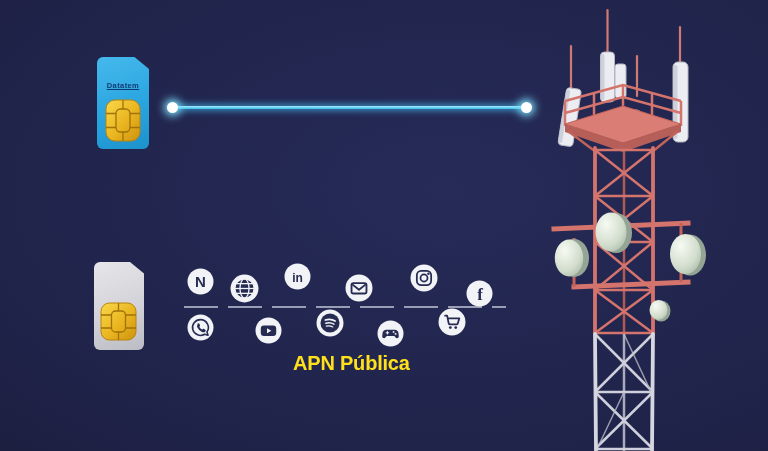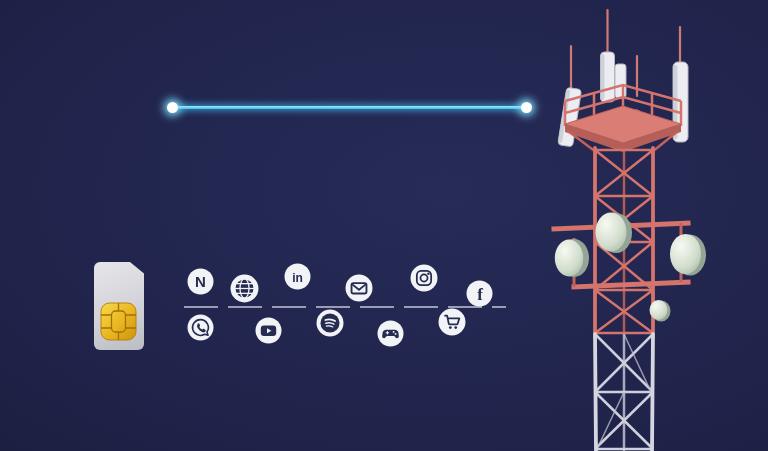--- a/index.html
+++ b/index.html
@@ -62,20 +62,32 @@
           <stop offset="1" stop-color="#cd9210"></stop>
       </linearGradient>
       <radialGradient id="dishFace" cx="0.35" cy="0.3" r="0.9">
         <stop offset="0" stop-color="#f7faf2"></stop>
           <stop offset="0.6" stop-color="#d2ddcd"></stop>
           <stop offset="1" stop-color="#a2b3a2"></stop>
       </radialGradient>
     </defs>
   </svg>
 
+  <div class="abs sim-card sim-blue">
+    <div class="sim-brand">Datatem</div>
+    <svg class="chip" style="left:8px;top:42px" width="36" height="43" viewBox="0 0 36 43">
+      <rect x="1" y="1" width="34" height="41" rx="9" fill="url(#goldGrad)" stroke="#b9820a" stroke-width="1"></rect>
+      <g stroke="#a07208" stroke-width="1.3" fill="none">
+        <path d="M1 14.5 H11 M25 14.5 H35"></path>
+        <path d="M1 28.5 H11 M25 28.5 H35"></path>
+        <path d="M18 1 V10 M18 33 V42"></path>
+        <rect x="11" y="10" width="14" height="23" rx="4.5"></rect>
+      </g>
+    </svg>
+  </div>
 
   <div class="abs glow-line"></div>
   <div class="abs glow-dot" style="left:167px;top:102px"></div>
   <div class="abs glow-dot" style="left:521px;top:102px"></div>
 
 
   <div class="abs sim-card sim-gray">
     <svg class="chip" style="left:6px;top:40px" width="37" height="39" viewBox="0 0 37 39">
       <rect x="1" y="1" width="35" height="37" rx="8.5" fill="url(#goldGrad)" stroke="#b9820a" stroke-width="1"></rect>
       <g stroke="#a07208" stroke-width="1.3" fill="none">
@@ -166,20 +178,21 @@
     </g>
   </svg>
 
   <svg class="abs app-icon" style="left:438px;top:308px;width:28px;height:28px" viewBox="0 0 27 27">
     <circle cx="13.5" cy="13.5" r="13" fill="#f2f3f7"></circle>
     <path d="M6.8 7.4h2l1.5 7.3c.1.6.7 1.1 1.3 1.1h6.2c.6 0 1.1-.4 1.3-1l1.5-4.9H9.4" fill="none" stroke="#262b52" stroke-width="1.7" stroke-linejoin="round" stroke-linecap="round"></path>
     <circle cx="11.9" cy="18.9" r="1.35" fill="#262b52"></circle>
     <circle cx="17.1" cy="18.9" r="1.35" fill="#262b52"></circle>
   </svg>
 
+  <div class="abs apn-label" style="left:293px;top:352px">APN Pública</div>
 
   <svg class="abs tower" width="230" height="451" viewBox="0 0 230 451">
 
     <g stroke="#cf7b72" stroke-width="2.2" stroke-linecap="round">
       <line x1="69.5" y1="10" x2="69.5" y2="56"></line>
       <line x1="33" y1="46" x2="33" y2="92"></line>
       <line x1="99" y1="56" x2="99" y2="96"></line>
       <line x1="142" y1="27" x2="142" y2="68"></line>
     </g>
 

